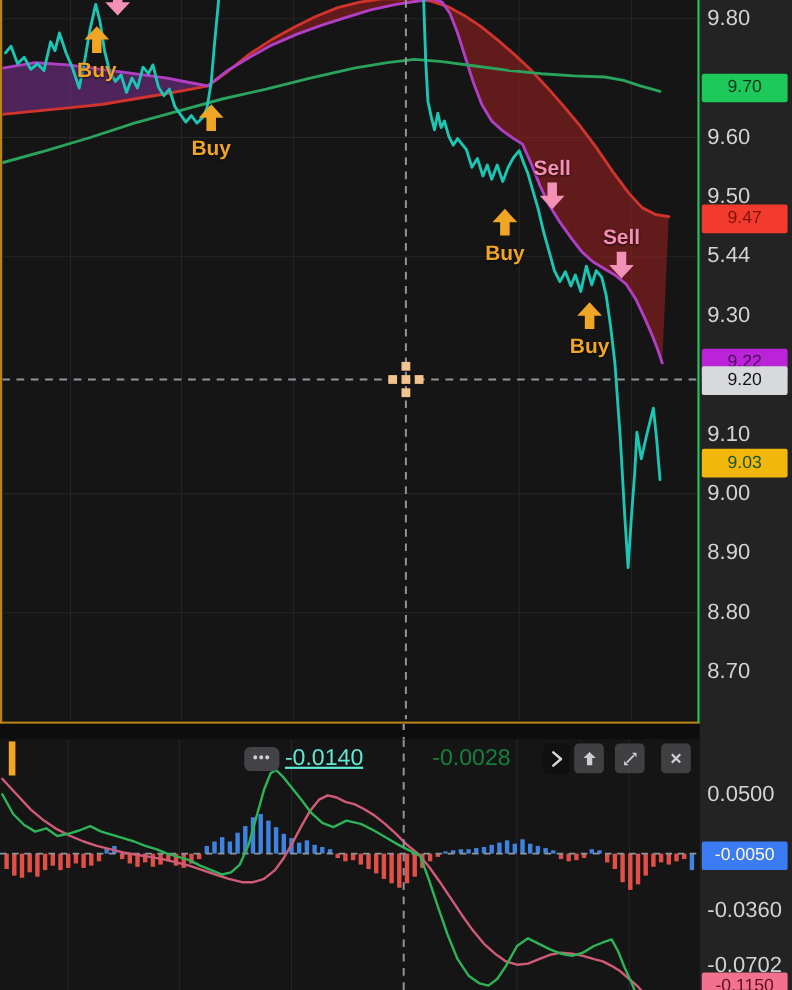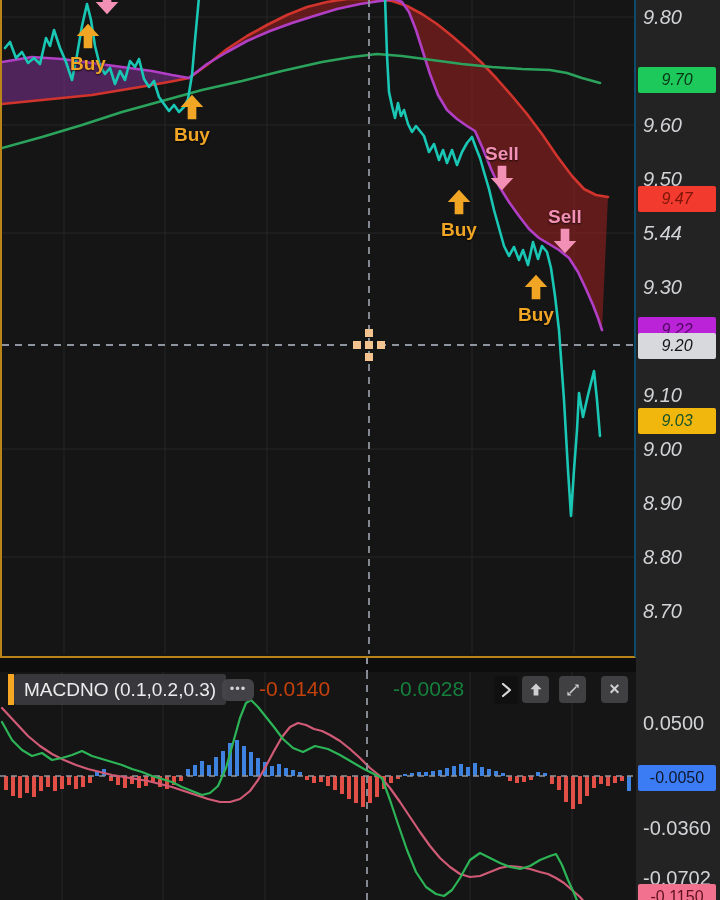--- a/index.html
+++ b/index.html
@@ -2,33 +2,33 @@
 <html><head>
 <meta charset="utf-8">
 <style>
   html,body{margin:0;padding:0;background:#0c0c0c;}
   #stage{position:relative;width:720px;height:900px;overflow:hidden;
     background:#141414;font-family:"Liberation Sans","DejaVu Sans",sans-serif;}
   
   #axis-col{position:absolute;left:636px;top:0;width:84px;height:900px;background:#232323;}
   
   #main-panel{position:absolute;left:0;top:0;width:636px;height:658px;background:#151515;
-    border-left:2px solid #b98418;border-right:2px solid #0c4a6e;border-bottom:2px solid #b98418;
+    border-left:2px solid #b98418;border-right:2px solid #22c55e;border-bottom:2px solid #b98418;
     box-sizing:border-box;overflow:hidden;}
   #main-svg{position:absolute;left:0;top:0;}
   #markers{position:absolute;left:0;top:0;width:100%;height:100%;}
   .marker{position:absolute;width:48px;margin-left:-24px;text-align:center;pointer-events:none;}
   .marker .mlabel{font-size:19px;font-weight:700;line-height:20px;
     text-shadow:0 1px 2px rgba(0,0,0,.8);}
   
   .tick{position:absolute;left:7px;font-size:20px;color:#d1d3d6;transform:translateY(-50%);
     white-space:nowrap;}
   .badge{position:absolute;left:2px;width:78px;height:26px;line-height:26px;text-align:center;
     font-size:16px;font-weight:500;border-radius:2px;}
-  #price-axis{position:absolute;left:636px;top:0;width:84px;height:658px;overflow:hidden;font-style:italic;}
+  #price-axis{position:absolute;left:636px;top:0;width:84px;height:658px;overflow:hidden;}
   #macd-axis{position:absolute;left:636px;top:672px;width:84px;height:228px;overflow:hidden;}
   
   #divider{position:absolute;left:0;top:658px;width:636px;height:14px;background:#0d0d0d;}
   #divider-cross{position:absolute;left:366px;top:0;width:2px;height:14px;
     background:repeating-linear-gradient(to bottom,#8f959e 0 6px,transparent 6px 12px);}
   
   #macd-panel{position:absolute;left:0;top:672px;width:636px;height:228px;background:#151515;overflow:hidden;}
   #macd-svg{position:absolute;left:0;top:0;}
   #macd-header{position:absolute;left:0;top:0;width:100%;height:38px;}
   #macd-accent{position:absolute;left:8px;top:2px;width:6px;height:31px;}
@@ -227,23 +227,22 @@
         <rect x="613" y="104" width="4" height="7" fill="#e14f47"></rect>
         <rect x="620" y="104" width="4" height="5" fill="#e14f47"></rect>
         <rect x="627" y="104" width="4" height="15" fill="#3f83e0"></rect>
         <line x1="0" y1="104" x2="636" y2="104" stroke="#8f959e" stroke-width="1.6" stroke-dasharray="6 5"></line>
         <polyline points="2,36 15,50 28,64 40,74 52,82 64,88 76,93 88,97 100,100 112,103 124,105 136,107 148,109 160,112 172,115 184,119 196,123 208,127 220,130 230,130 240,127 250,119 258,108 266,94 274,79 282,65 290,55 298,51 306,53 314,57 322,59 330,63 340,69 350,77 360,86 370,96 380,104 390,116 400,130 410,145 420,160 430,174 440,186 450,195 460,202 470,205 480,204 490,200 500,196 510,194 520,195 530,197 540,200 548,202 556,206 564,211 572,218 580,225 586,232" fill="none" stroke="#d15b76" stroke-width="2.2" stroke-linejoin="round" stroke-linecap="round"></polyline>
         <polyline points="2,50 12,68 22,78 32,84 42,81 52,88 62,86 72,83 82,79 92,84 102,87 112,90 122,93 132,97 142,100 152,104 162,107 172,110 182,115 192,119 202,123 210,121 218,114 226,96 233,71 240,46 246,31 251,28 258,35 266,45 274,55 283,67 293,76 303,80 315,74 328,77 340,83 352,90 364,97 374,102 382,106 390,128 398,152 407,178 416,200 426,215 436,222 444,224 452,218 460,206 470,188 480,181 490,186 500,191 510,195 520,197 530,194 540,188 550,184 556,182 562,193 568,208 574,221 578,231" fill="none" stroke="#2cb457" stroke-width="2.2" stroke-linejoin="round" stroke-linecap="round"></polyline>
         <line x1="367" y1="0" x2="367" y2="228" stroke="#8f959e" stroke-width="1.8" stroke-dasharray="7 6"></line>
       </svg>
     <div id="macd-header">
       <div id="macd-accent" style="background: rgb(245, 166, 35);"></div>
-      <div id="macd-pill">MACDNO (0.1,0.2,0.3)</div>
       <div id="macd-menu-btn">•••</div>
-      <div id="macd-val1" class="macd-val" style="color: #c2410c;">-0.0140</div>
+      <div id="macd-val1" class="macd-val" style="color: #5eead4; text-decoration: underline;">-0.0140</div>
       <div id="macd-val2" class="macd-val" style="color: #15803d;">-0.0028</div>
       <div id="macd-chevron-btn">
         <svg width="14" height="18" viewBox="0 0 14 18">
           <polyline points="4,3 11,9 4,15" fill="none" stroke="#d8d8da" stroke-width="2.2" stroke-linecap="round" stroke-linejoin="round"></polyline>
         </svg>
       </div>
       <div id="macd-up-btn" class="sq-btn">
         <svg width="16" height="16" viewBox="0 0 20 20">
           <path d="M10,2 L17,9 L13,9 L13,17 L7,17 L7,9 L3,9 Z" fill="#cfcfd2"></path>
         </svg>
@@ -257,16 +256,16 @@
       </div>
       <div id="macd-close-btn" class="sq-btn">×</div>
     </div>
   </div>
 
   <div id="macd-axis">
       <div class="tick" style="top:51px">0.0500</div>
       <div class="tick" style="top:103px">0.0000</div>
       <div class="tick" style="top:156px">-0.0360</div>
       <div class="tick" style="top:206px">-0.0702</div>
-      <div class="badge" style="top:93px;background:#3b7cf5;color:#0f172a">-0.0050</div>
+      <div class="badge" style="top:93px;background:#3b7cf5;color:#fef9c3">-0.0050</div>
       <div class="badge" style="top:212px;background:#f2718e;color:#5e1020">-0.1150</div>
     </div>
 </div>
 
 </body></html>

